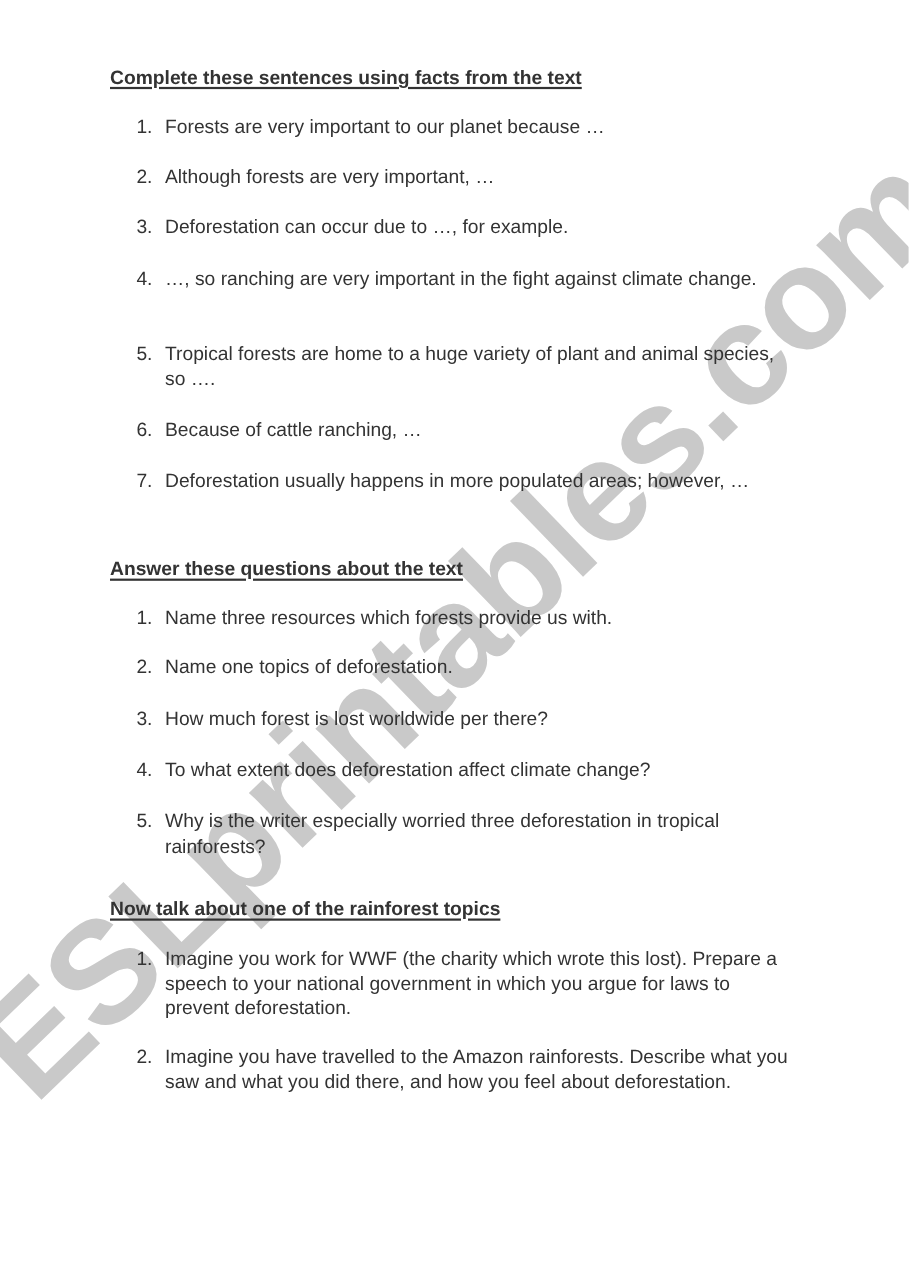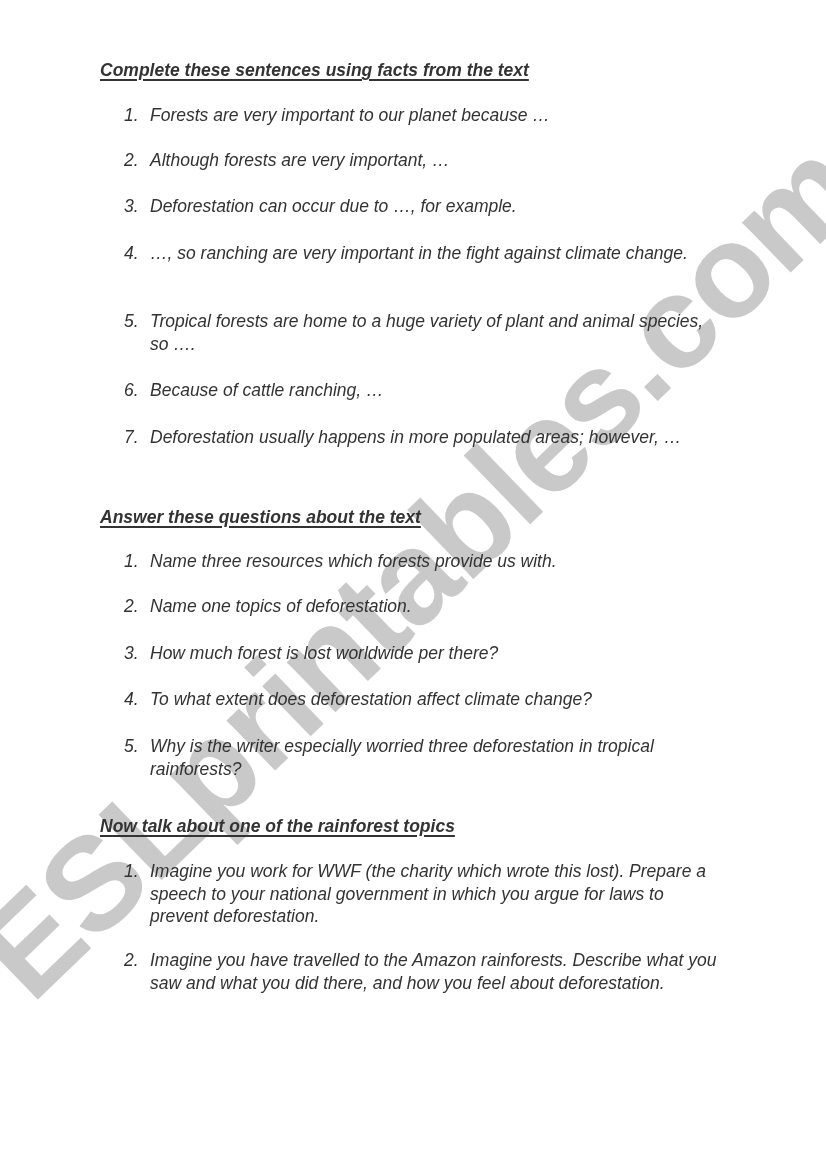--- a/index.html
+++ b/index.html
@@ -29,21 +29,20 @@
       z-index: 0;
       user-select: none;
       line-height: 1;
     }
     .page {
       position: absolute;
       left: 0; top: 0;
       width: 826px;
       height: 1169px;
       z-index: 1;
-      font-style: italic;
     }
     .heading {
       position: absolute;
       left: 100px;
       font-weight: bold;
       font-size: 17.5px;
       text-decoration: underline;
       text-underline-offset: 3px;
       text-decoration-thickness: 1.5px;
       color: #333333;

